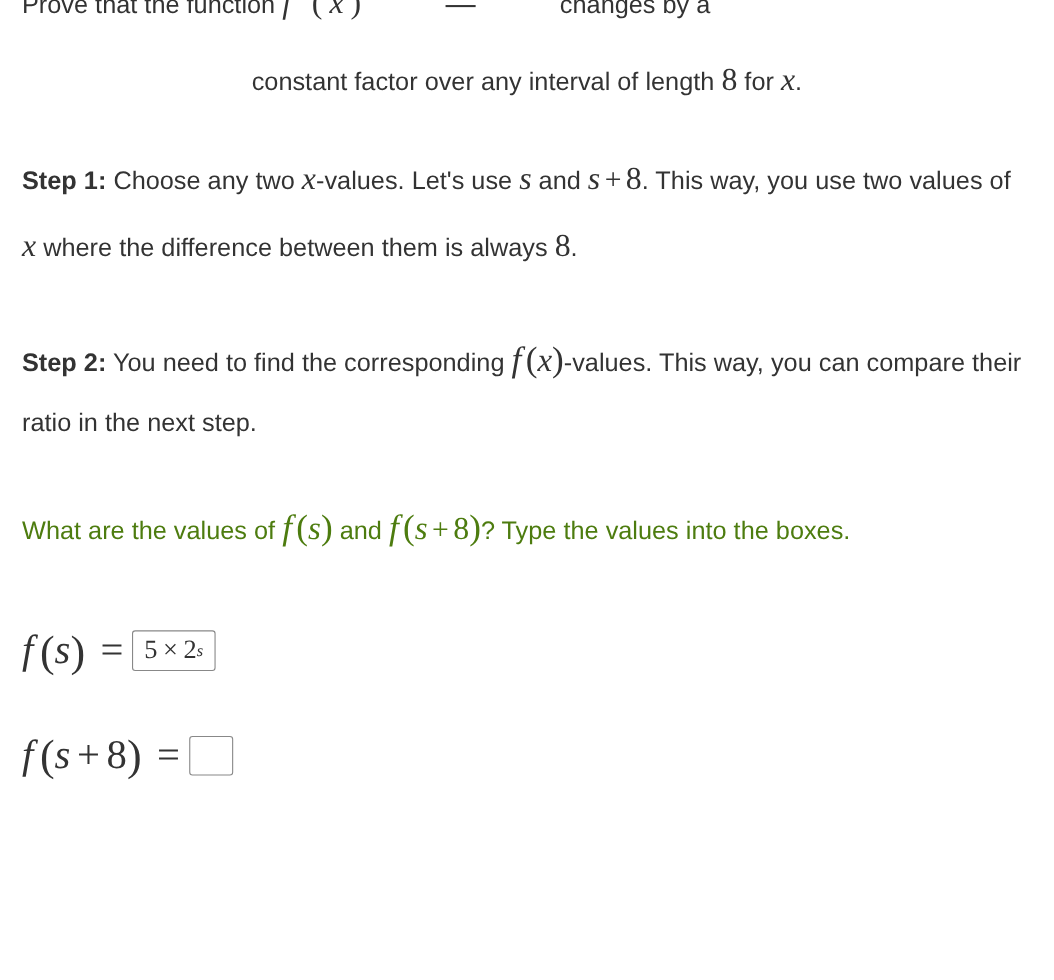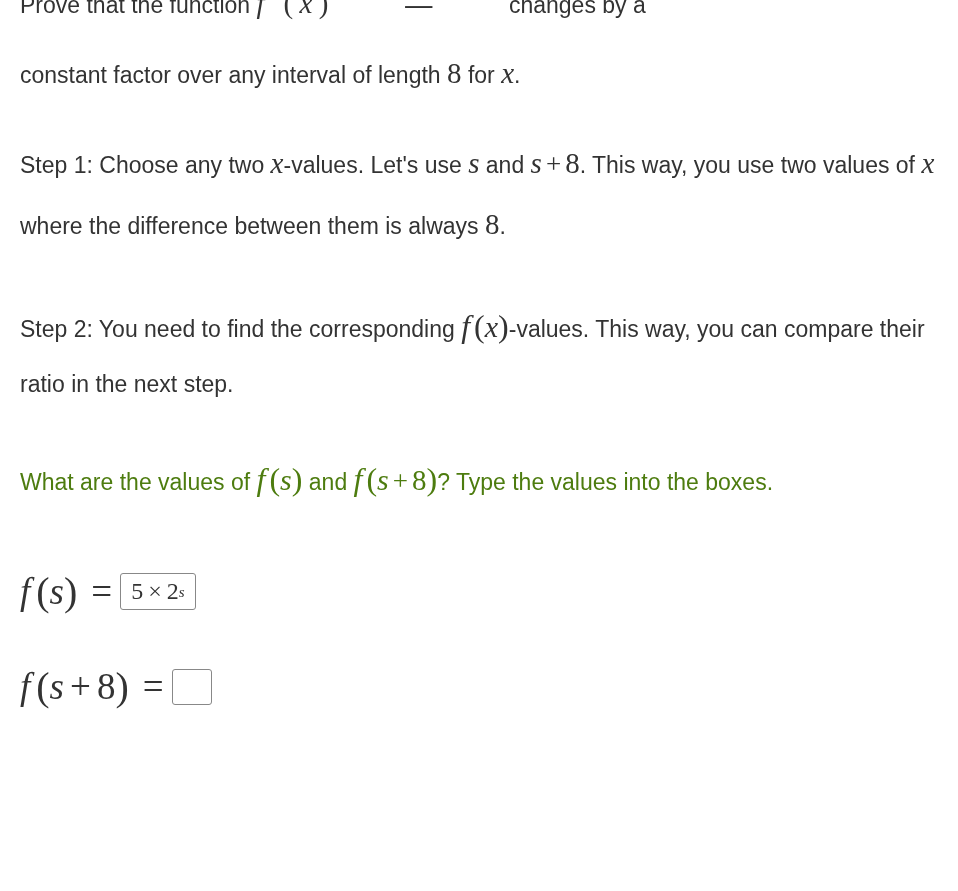--- a/index.html
+++ b/index.html
@@ -27,29 +27,30 @@
       position: relative;
       top: -18px;
       white-space: nowrap;
       overflow: hidden;
     }
     .intro-line {
       font-size: 23px;
       color: #333;
       line-height: 1.5;
       margin-bottom: 38px;
+      text-align: center;
     }
     .step-block {
       font-size: 23px;
       color: #333;
       line-height: 2.1;
       margin-bottom: 38px;
     }
     .step-label {
-      font-weight: normal;
+      font-weight: bold;
       margin-top: 12px;
     }
     .question-block {
       font-size: 23px;
       color: #4d7c0f;
       line-height: 2.1;
       margin-bottom: 55px;
     }
     .math-var {
       font-family: 'Times New Roman', serif;

